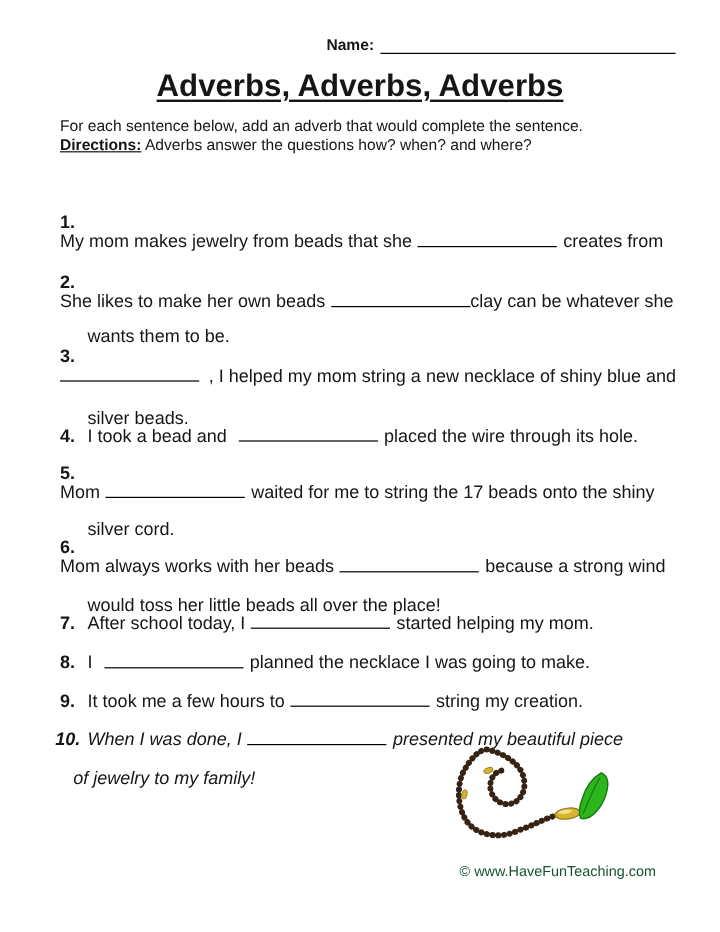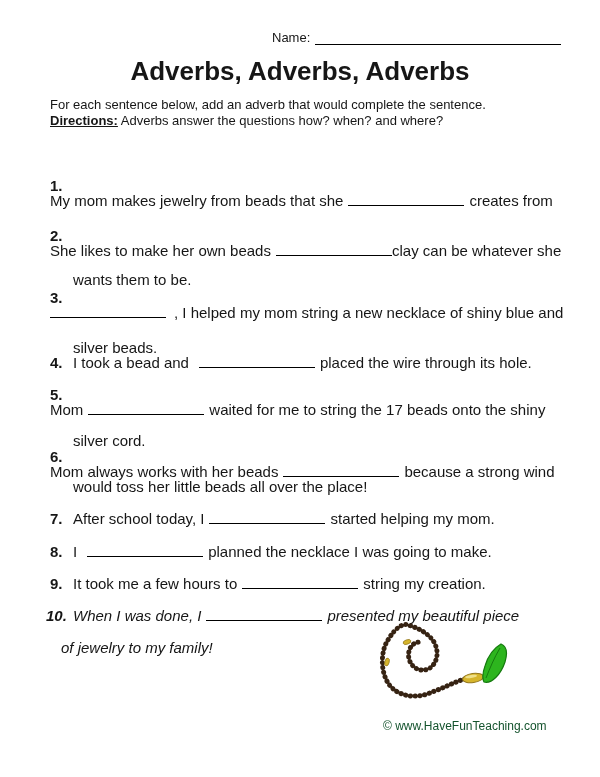--- a/index.html
+++ b/index.html
@@ -1,25 +1,25 @@
 <!DOCTYPE html>
 <html><head>
 <meta charset="utf-8">
 <style>
   html,body{margin:0;padding:0;background:#fff;}
   body{width:600px;height:777px;position:relative;overflow:hidden;
        font-family:"Liberation Sans","DejaVu Sans",sans-serif;color:#161616;}
   
   .name-row{position:absolute;left:272px;top:30px;font-size:13px;white-space:nowrap;}
-  .name-label{font-weight:400;}
+  .name-label{font-weight:700;}
   .name-line{display:inline-block;width:246px;height:13px;margin-left:5px;
              border-bottom:1.6px solid #000;vertical-align:bottom;}
   .title{position:absolute;left:0;top:56px;width:600px;text-align:center;
          font-size:26px;font-weight:700;}
-  .title span{text-decoration-thickness:2px;text-underline-offset:3px;}
+  .title span{text-decoration:underline;text-decoration-thickness:2px;text-underline-offset:3px;}
   .directions{position:absolute;left:50px;top:97px;width:500px;font-size:13px;line-height:16px;}
   .directions-label{font-weight:700;text-decoration:underline;}
   
   .question{position:absolute;left:50px;width:510px;font-size:15px;line-height:15px;}
   .q10{left:46px;font-style:italic;}
   .qnum{display:inline-block;width:23px;font-weight:700;}
   .q10 .qnum{width:27px;}
   .qtext{white-space:nowrap;}
   .line2{margin-left:23px;}
   .q10 .line2{margin-left:15px;}
@@ -67,21 +67,21 @@
   <span class="qnum">4.</span><span class="qtext"><span>I took a bead and</span><span class="blank blank-gapleft"></span><span>placed the wire through its hole.</span></span>
 </div>
 
 <div class="question" style="top:387px">
   <span class="qnum">5.</span><span class="qtext"><span>Mom</span><span class="blank"></span><span>waited for me to string the 17 beads onto the shiny</span></span>
   <div class="line2" style="margin-top:16px">silver cord.</div>
 </div>
 
 <div class="question" style="top:449px">
   <span class="qnum">6.</span><span class="qtext"><span>Mom always works with her beads</span><span class="blank"></span><span>because a strong wind</span></span>
-  <div class="line2" style="">would toss her little beads all over the place!</div>
+  <div class="line2" style="margin-top:17px">would toss her little beads all over the place!</div>
 </div>
 
 <div class="question" style="top:511px">
   <span class="qnum">7.</span><span class="qtext"><span>After school today, I</span><span class="blank"></span><span>started helping my mom.</span></span>
 </div>
 
 <div class="question" style="top:544px">
   <span class="qnum">8.</span><span class="qtext"><span>I</span><span class="blank blank-gapleft"></span><span>planned the necklace I was going to make.</span></span>
 </div>
 

